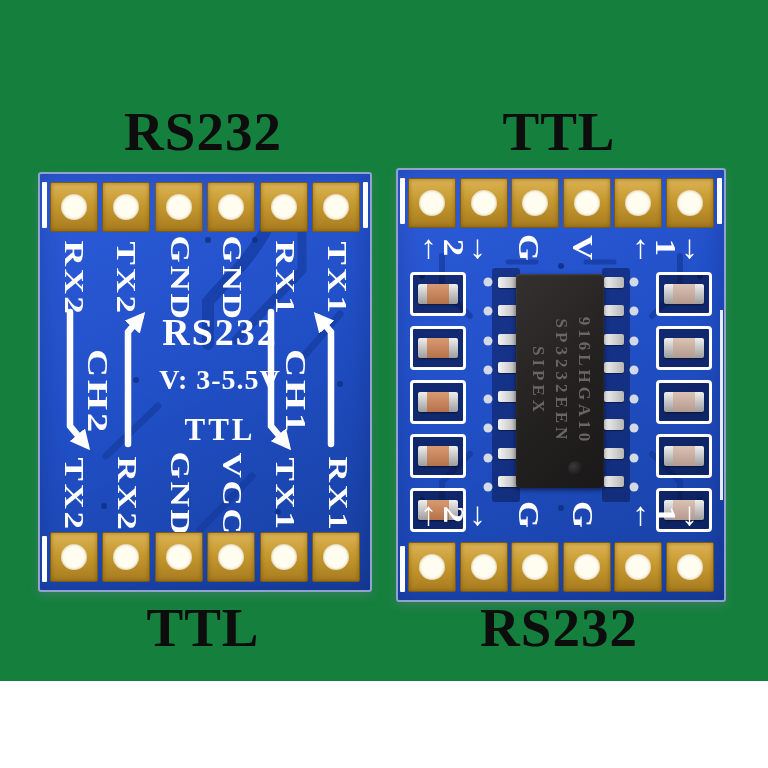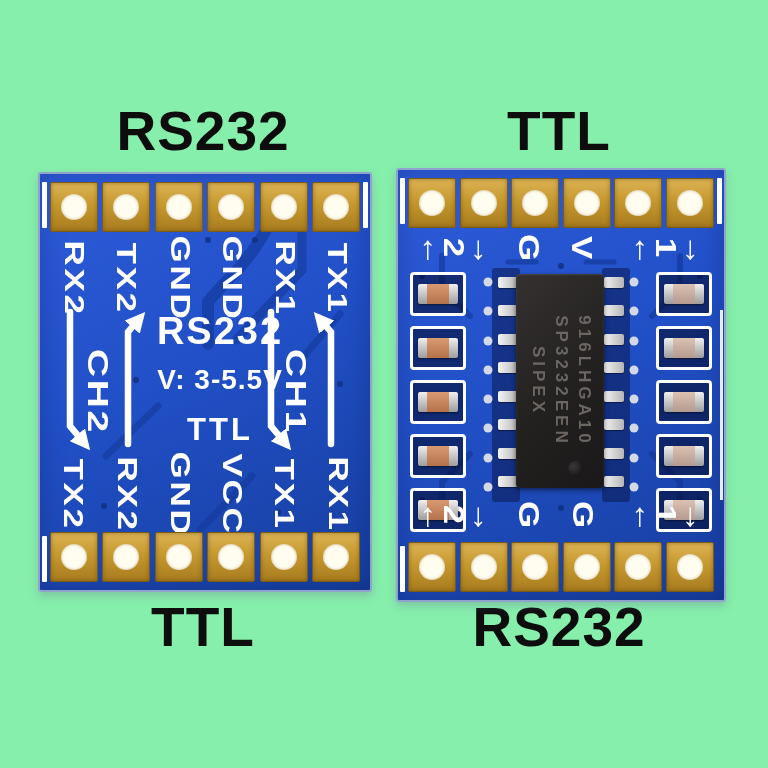--- a/index.html
+++ b/index.html
@@ -1,17 +1,17 @@
 <!DOCTYPE html>
 <html><head>
 <meta charset="utf-8">
 <style>
   html,body{margin:0;padding:0;background:#ffffff;}
   body{width:768px;height:768px;font-family:"Liberation Sans",sans-serif;}
-  .stage{position:relative;width:768px;height:768px;background:#86efac;overflow:hidden;}
+  .stage{position:relative;width:768px;height:681px;background:#15803d;overflow:hidden;font-family:Liberation Serif, serif;}
 
   
   .caption{position:absolute;font-weight:bold;font-size:55px;line-height:1;color:#0d0d0d;
            text-align:center;letter-spacing:1px;}
   .cap-lt{left:30px;width:346px;top:104px;}
   .cap-rt{left:396px;width:326px;top:104px;}
   .cap-lb{left:30px;width:346px;top:600px;}
   .cap-rb{left:396px;width:326px;top:600px;}
 
   

